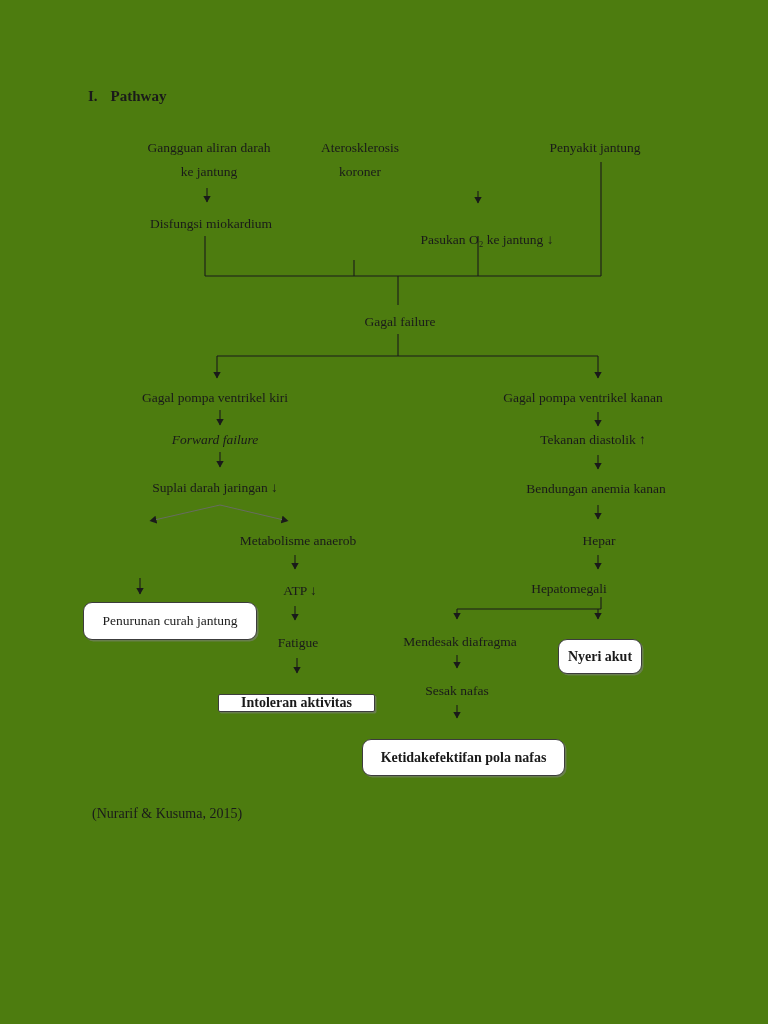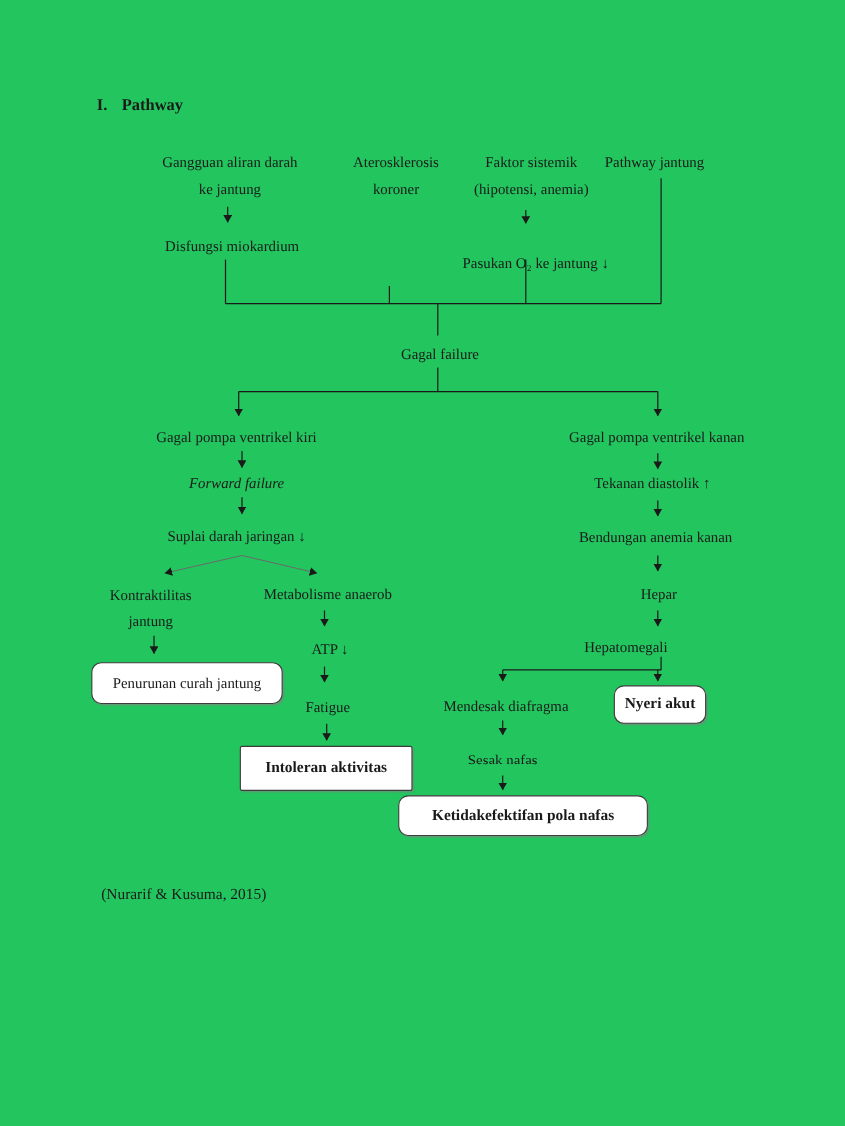--- a/index.html
+++ b/index.html
@@ -1,68 +1,68 @@
 <!DOCTYPE html>
 <html><head>
 <meta charset="utf-8">
 <style>
   html,body{margin:0;padding:0;background:#ffffff;}
   .page{
-    position:relative;width:768px;height:1024px;background:#22c55e;
+    position:relative;width:768px;height:1024px;background:#4d7c0f;
     font-family:"Liberation Serif","DejaVu Serif",serif;color:#1a1a1a;
     overflow:hidden;
   }
   .doc-title{position:absolute;left:88px;top:88px;font-size:15px;font-weight:bold;white-space:nowrap;}
   .doc-title .ttl{margin-left:13px;}
   svg.connectors{position:absolute;left:0;top:0;}
   .node{
     position:absolute;transform:translateX(-50%);text-align:center;
     white-space:nowrap;font-size:13.5px;line-height:16px;
   }
   .node.two{line-height:24px;}
   .node.italic{font-style:italic;}
   .dbox{
     position:absolute;box-sizing:border-box;background:#ffffff;
     border:1.6px solid #3c3c3c;border-radius:9px;
     display:flex;align-items:center;justify-content:center;
     font-size:13.5px;white-space:nowrap;
     box-shadow:1.5px 1.5px 0 rgba(130,130,130,0.55);
   }
-  .dbox.bold{font-weight:bold;font-size:14px;}
+  .dbox.bold{font-weight:bold;font-size:14px;margin-top:16px;}
   .citation{position:absolute;left:92px;top:806px;font-size:14px;white-space:nowrap;}
 
   
   #n-gangguan{left:209px;top:136px}
   #n-atero{left:360px;top:136px}
   #n-faktor{left:483px;top:136px}
   #n-penyakit{left:595px;top:140px}
   #n-disfungsi{left:211px;top:216px}
   #n-beban{left:358px;top:212px}
   #n-pasukan{left:487px;top:232px}
   #n-gagal{left:400px;top:314px}
   #n-kiri{left:215px;top:390px}
-  #n-kanan{left:597px;top:390px}
+  #n-kanan{left:583px;top:390px}
   #n-forward{left:215px;top:432px}
   #n-suplai{left:215px;top:480px}
   #n-kontraktilitas{left:137px;top:529px}
   #n-metabolisme{left:298px;top:533px}
   #n-atp{left:300px;top:583px}
   #n-fatigue{left:298px;top:635px}
   #n-tekanan{left:593px;top:432px}
   #n-bendungan{left:596px;top:481px}
   #n-hepar{left:599px;top:533px}
   #n-hepatomegali{left:569px;top:581px}
   #n-mendesak{left:460px;top:634px}
   #n-sesak{left:457px;top:683px}
 
   
   #b-penurunan{left:83px;top:602px;width:174px;height:38px}
-  #b-intoleran{left:218px;top:678px;width:157px;height:41px;border-radius:2px}
+  #b-intoleran{left:218px;top:678px;width:157px;height:18px;border-radius:2px}
   #b-nyeri{left:558px;top:623px;width:84px;height:35px}
-  #b-ketidak{left:362px;top:723px;width:227px;height:37px}
+  #b-ketidak{left:362px;top:723px;width:203px;height:37px}
 </style>
 </head>
 <body>
 
 <div class="page">
 
   <div class="doc-title">
     <span>I.</span><span class="ttl">Pathway</span>
   </div>
 
@@ -115,39 +115,31 @@
   </svg>
 
   <div class="node two" id="n-atero">
     <div>Aterosklerosis</div>
     <div>koroner</div>
   </div>
   <div class="node two" id="n-gangguan">
     <div>Gangguan aliran darah</div>
     <div>ke jantung</div>
   </div>
-  <div class="node two" id="n-faktor">
-    <div>Faktor sistemik</div>
-    <div>(hipotensi, anemia)</div>
-  </div>
-  <div class="node" id="n-penyakit">Pathway jantung</div>
+  <div class="node" id="n-penyakit">Penyakit jantung</div>
 
   <div class="node" id="n-disfungsi">Disfungsi miokardium</div>
   <div class="node" id="n-pasukan">Pasukan O₂ ke jantung ↓</div>
 
   <div class="node" id="n-gagal">Gagal failure</div>
   <div class="node" id="n-kiri">Gagal pompa ventrikel kiri</div>
   <div class="node" id="n-kanan">Gagal pompa ventrikel kanan</div>
 
   <div class="node italic" id="n-forward">Forward failure</div>
   <div class="node" id="n-suplai">Suplai darah jaringan ↓</div>
-  <div class="node two" id="n-kontraktilitas">
-    <div>Kontraktilitas</div>
-    <div>jantung</div>
-  </div>
   <div class="node" id="n-metabolisme">Metabolisme anaerob</div>
   <div class="node" id="n-atp">ATP ↓</div>
   <div class="node" id="n-fatigue">Fatigue</div>
 
   <div class="node" id="n-tekanan">Tekanan diastolik ↑</div>
   <div class="node" id="n-bendungan">Bendungan anemia kanan</div>
   <div class="node" id="n-hepar">Hepar</div>
   <div class="node" id="n-hepatomegali">Hepatomegali</div>
   <div class="node" id="n-mendesak">Mendesak diafragma</div>
   <div class="node" id="n-sesak">Sesak nafas</div>

